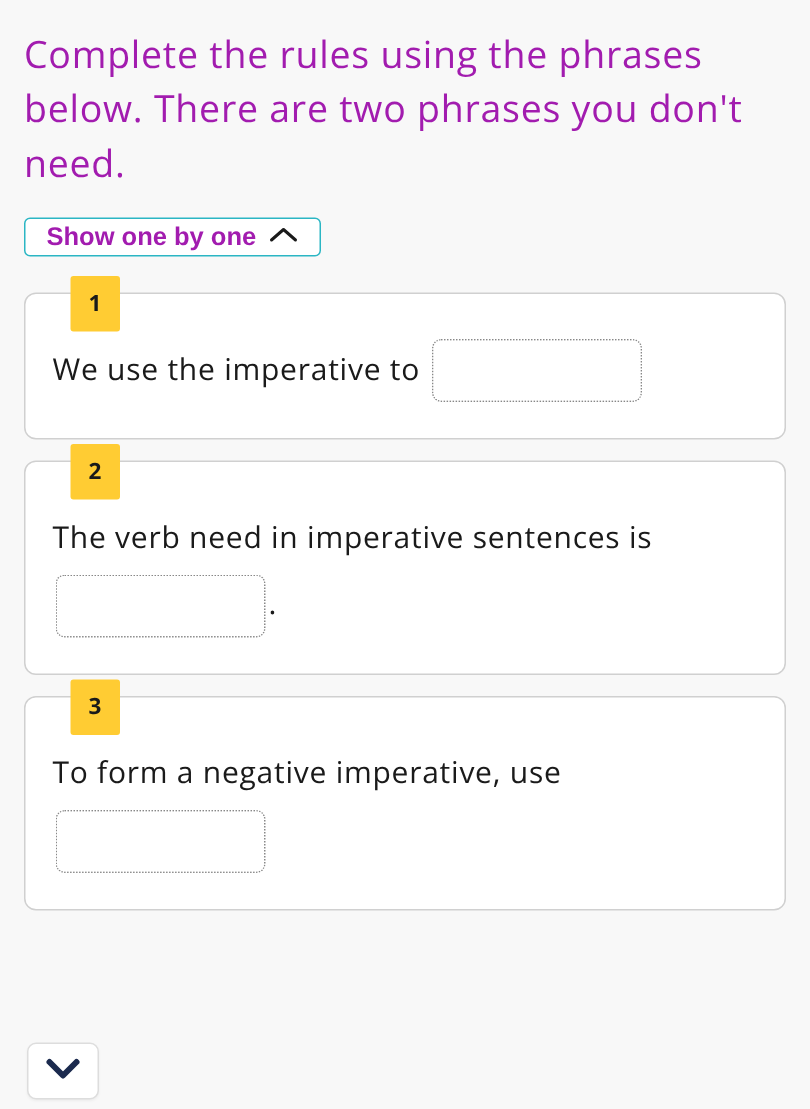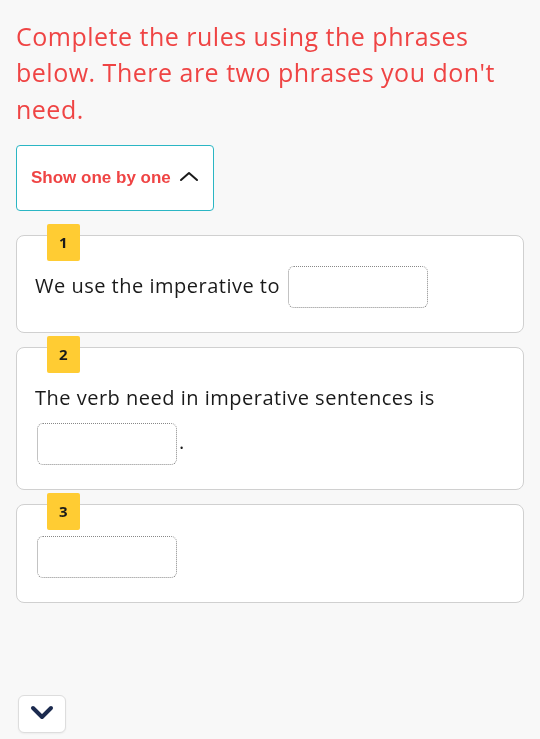--- a/index.html
+++ b/index.html
@@ -15,33 +15,33 @@
       padding: 18px 16px;
       color: #1a1a1a;
       overflow: hidden;
       position: relative;
     }
     .instructions {
       font-size: 25px;
       line-height: 1.45;
       letter-spacing: 0.5px;
       margin-bottom: 18px;
-      color: #ef4444;
+      color: #a21caf;
     }
     .toggle-btn {
       display: inline-flex;
       align-items: center;
       gap: 8px;
       border: 1px solid #2bb6c4;
       border-radius: 4px;
-      padding: 22px 14px;
+      padding: 2px 14px;
       background: #fff;
       font-size: 17px;
       font-weight: 600;
-      color: #ef4444;
+      color: #a21caf;
       cursor: pointer;
       margin-bottom: 10px;
     }
     .toggle-btn .chev {
       display: inline-block;
     }
     .card {
       position: relative;
       background: #fff;
       border: 1px solid #d0d0d0;
@@ -114,21 +114,21 @@
   <span class="card-text">We use the imperative to </span><span class="blank"></span><span class="card-text"></span>
 </div>
 
 <div class="card">
   <div class="badge">2</div>
   <span class="card-text">The verb need in imperative sentences is </span><span class="blank"></span><span class="card-text">.</span>
 </div>
 
 <div class="card">
   <div class="badge">3</div>
-  <span class="blank"></span><span class="card-text"></span>
+  <span class="card-text">To form a negative imperative, use </span><span class="blank"></span><span class="card-text"></span>
 </div>
 
 <div class="scroll-down">
   <span>
     <svg width="24" height="16" viewBox="0 0 24 16">
       <path d="M3 4 L12 13 L21 4" stroke="#1b2a4e" stroke-width="4" fill="none" stroke-linecap="round" stroke-linejoin="round"></path>
     </svg>
   </span>
 </div>
 

